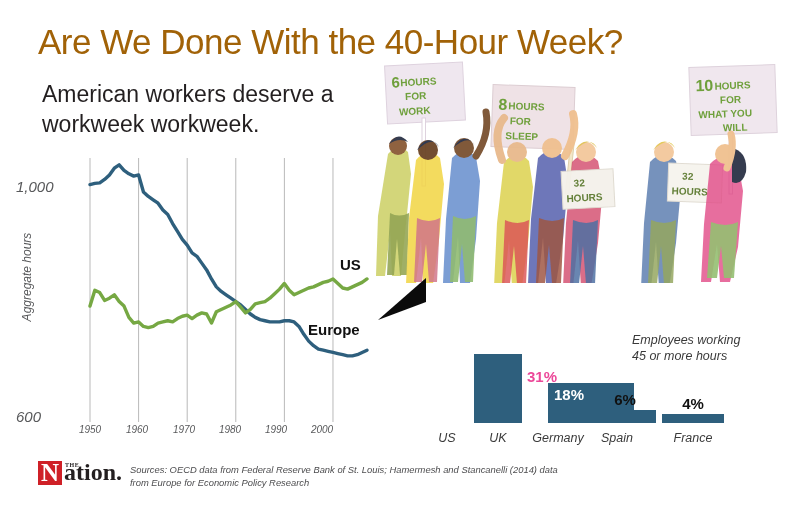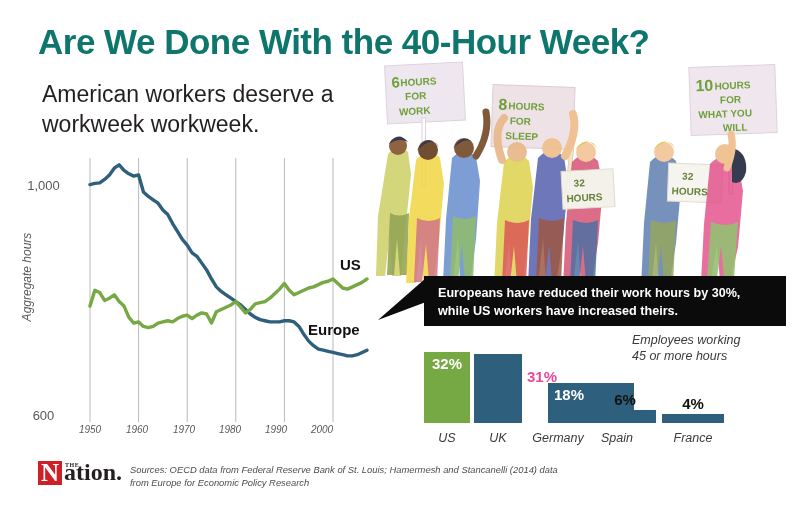--- a/index.html
+++ b/index.html
@@ -6,34 +6,34 @@
   body{
     width:810px;height:510px;background:#ffffff;
     font-family:"Liberation Sans", sans-serif;
     overflow:hidden;position:relative;
   }
   #root{position:absolute;inset:0;}
 
   
   .headline{
     position:absolute;left:38px;top:22px;
-    font-size:35px;font-weight:bold;letter-spacing:-0.5px;
-    color:#0f766e;white-space:nowrap;text-align:center;
+    font-size:35px;font-weight:normal;letter-spacing:-0.5px;
+    color:#a16207;white-space:nowrap;text-align:center;
   }
   .subhead{
     position:absolute;left:42px;top:80px;width:330px;
     font-size:23px;line-height:1.30;color:#231f20;
   }
 
   
   .chart-wrap{position:absolute;left:22px;top:150px;width:370px;height:300px;}
   .chart-svg{position:absolute;left:0;top:0;}
   .y-lab{
-    position:absolute;font-size:13px;color:#58595b;
-    text-align:center;
+    position:absolute;font-style:italic;font-size:15px;color:#58595b;
+    text-align:left;
   }
   .y-1000{left:16px;top:178px;width:55px;}
   .y-600{left:16px;top:408px;width:55px;}
   .axis-title{
     position:absolute;left:-28px;top:270px;width:110px;
     font-style:italic;font-size:12px;color:#58595b;
     transform:rotate(-90deg);text-align:center;
   }
   .x-lab{
     position:absolute;top:424px;font-style:italic;font-size:10px;
@@ -238,36 +238,26 @@
           <path d="M360 90 q16 4 14 24 q-4 14 -14 10z" fill="#2b3246"></path>
           <path d="M355 110 q8 -20 4 -34" stroke="#f0c08f" stroke-width="7" fill="none" stroke-linecap="round"></path>
         </g>
       </g>
     </svg>
   </div>
 
   <svg class="callout-tail" width="48" height="50">
     <path d="M48 2 L0 44 L48 26 Z" fill="#0b0b0b"></path>
   </svg>
-  <div class="callout">
-    <div class="callout-text">
-      <div>Europeans have reduced their work hours by 30%,</div>
-      <div>while US workers have increased theirs.</div>
-    </div>
-  </div>
 
   <div class="bars" id="bars">
     <div class="bars-note">
       <div>Employees working</div>
       <div>45 or more hours</div>
     </div>
-  <div class="bar-col" style="left: 0px; width: 46px; height: 73.1111px;">
-        <div class="bar" style="height: 71.1111px; background: rgb(118, 168, 67);"></div>
-        <div class="bar-val" style="bottom: 51.1111px; color: rgb(255, 255, 255);">32%</div>
-      </div>
       <div class="bar-name" style="left: 0px; width: 46px;">US</div>
       <div class="bar-col" style="left: 50px; width: 48px; height: 70.8889px;">
         <div class="bar" style="height: 68.8889px; background: rgb(46, 95, 125);"></div>
         <div class="bar-val" style="bottom: 38px; color: #ec4899; padding-left: 44px;">31%</div>
       </div>
       <div class="bar-name" style="left: 50px; width: 48px;">UK</div>
       <div class="bar-col" style="left: 102px; width: 64px; height: 42px; padding-left: 22px;">
         <div class="bar" style="height: 40px; background: rgb(46, 95, 125);"></div>
         <div class="bar-val" style="bottom: 20px; color: rgb(255, 255, 255);">18%</div>
       </div>

